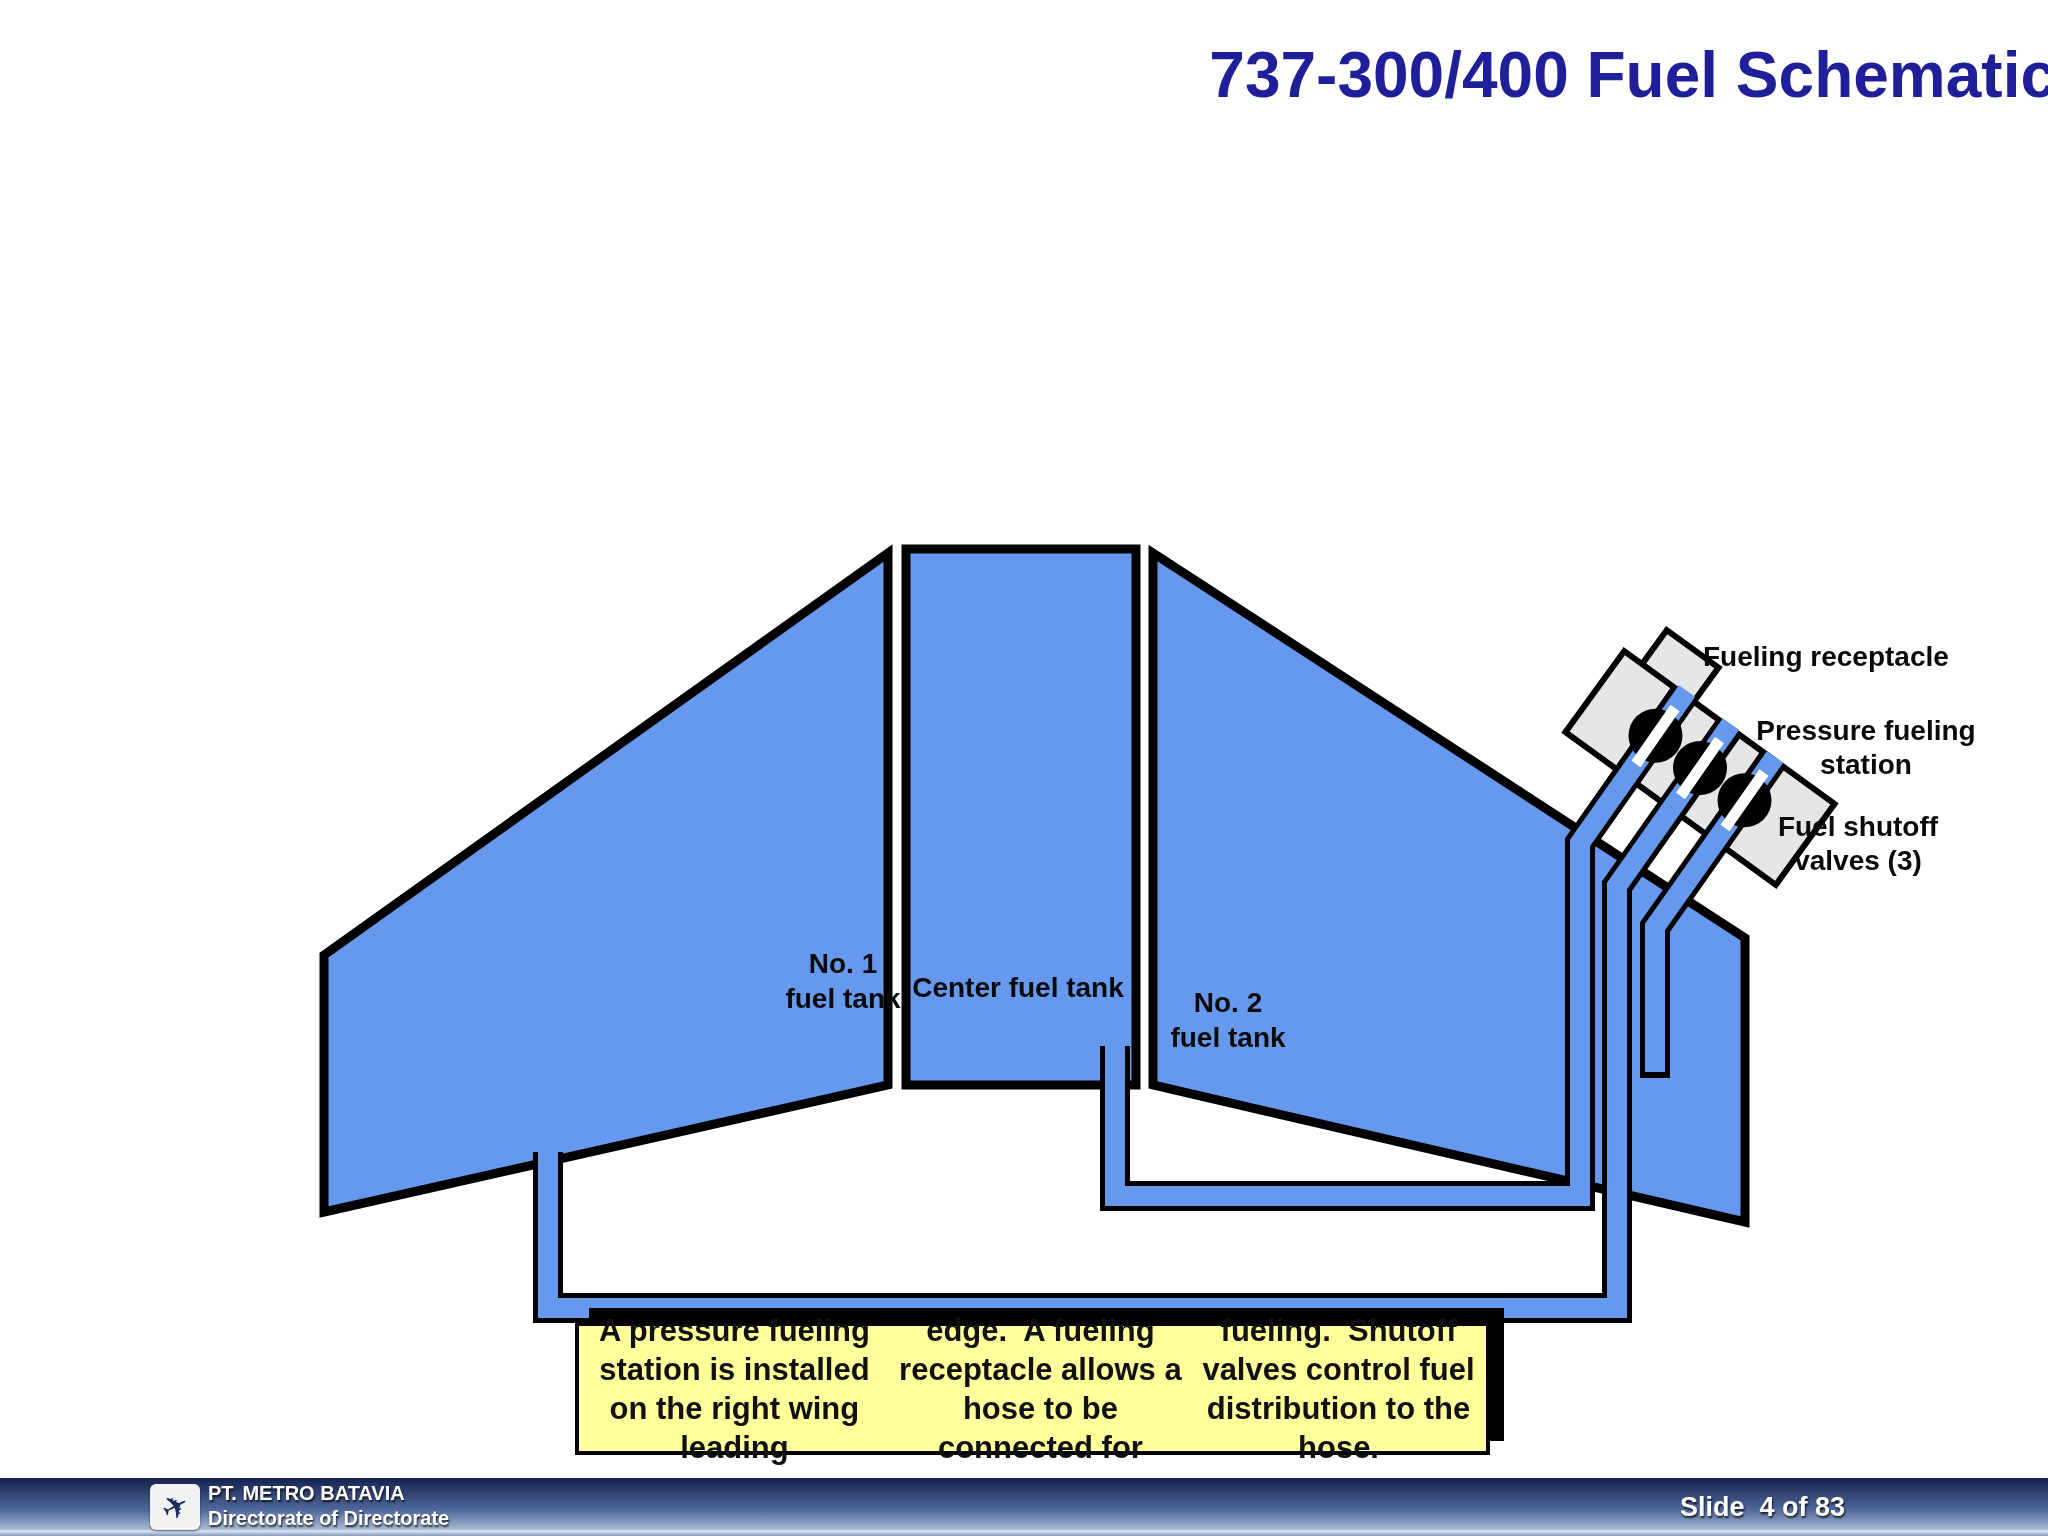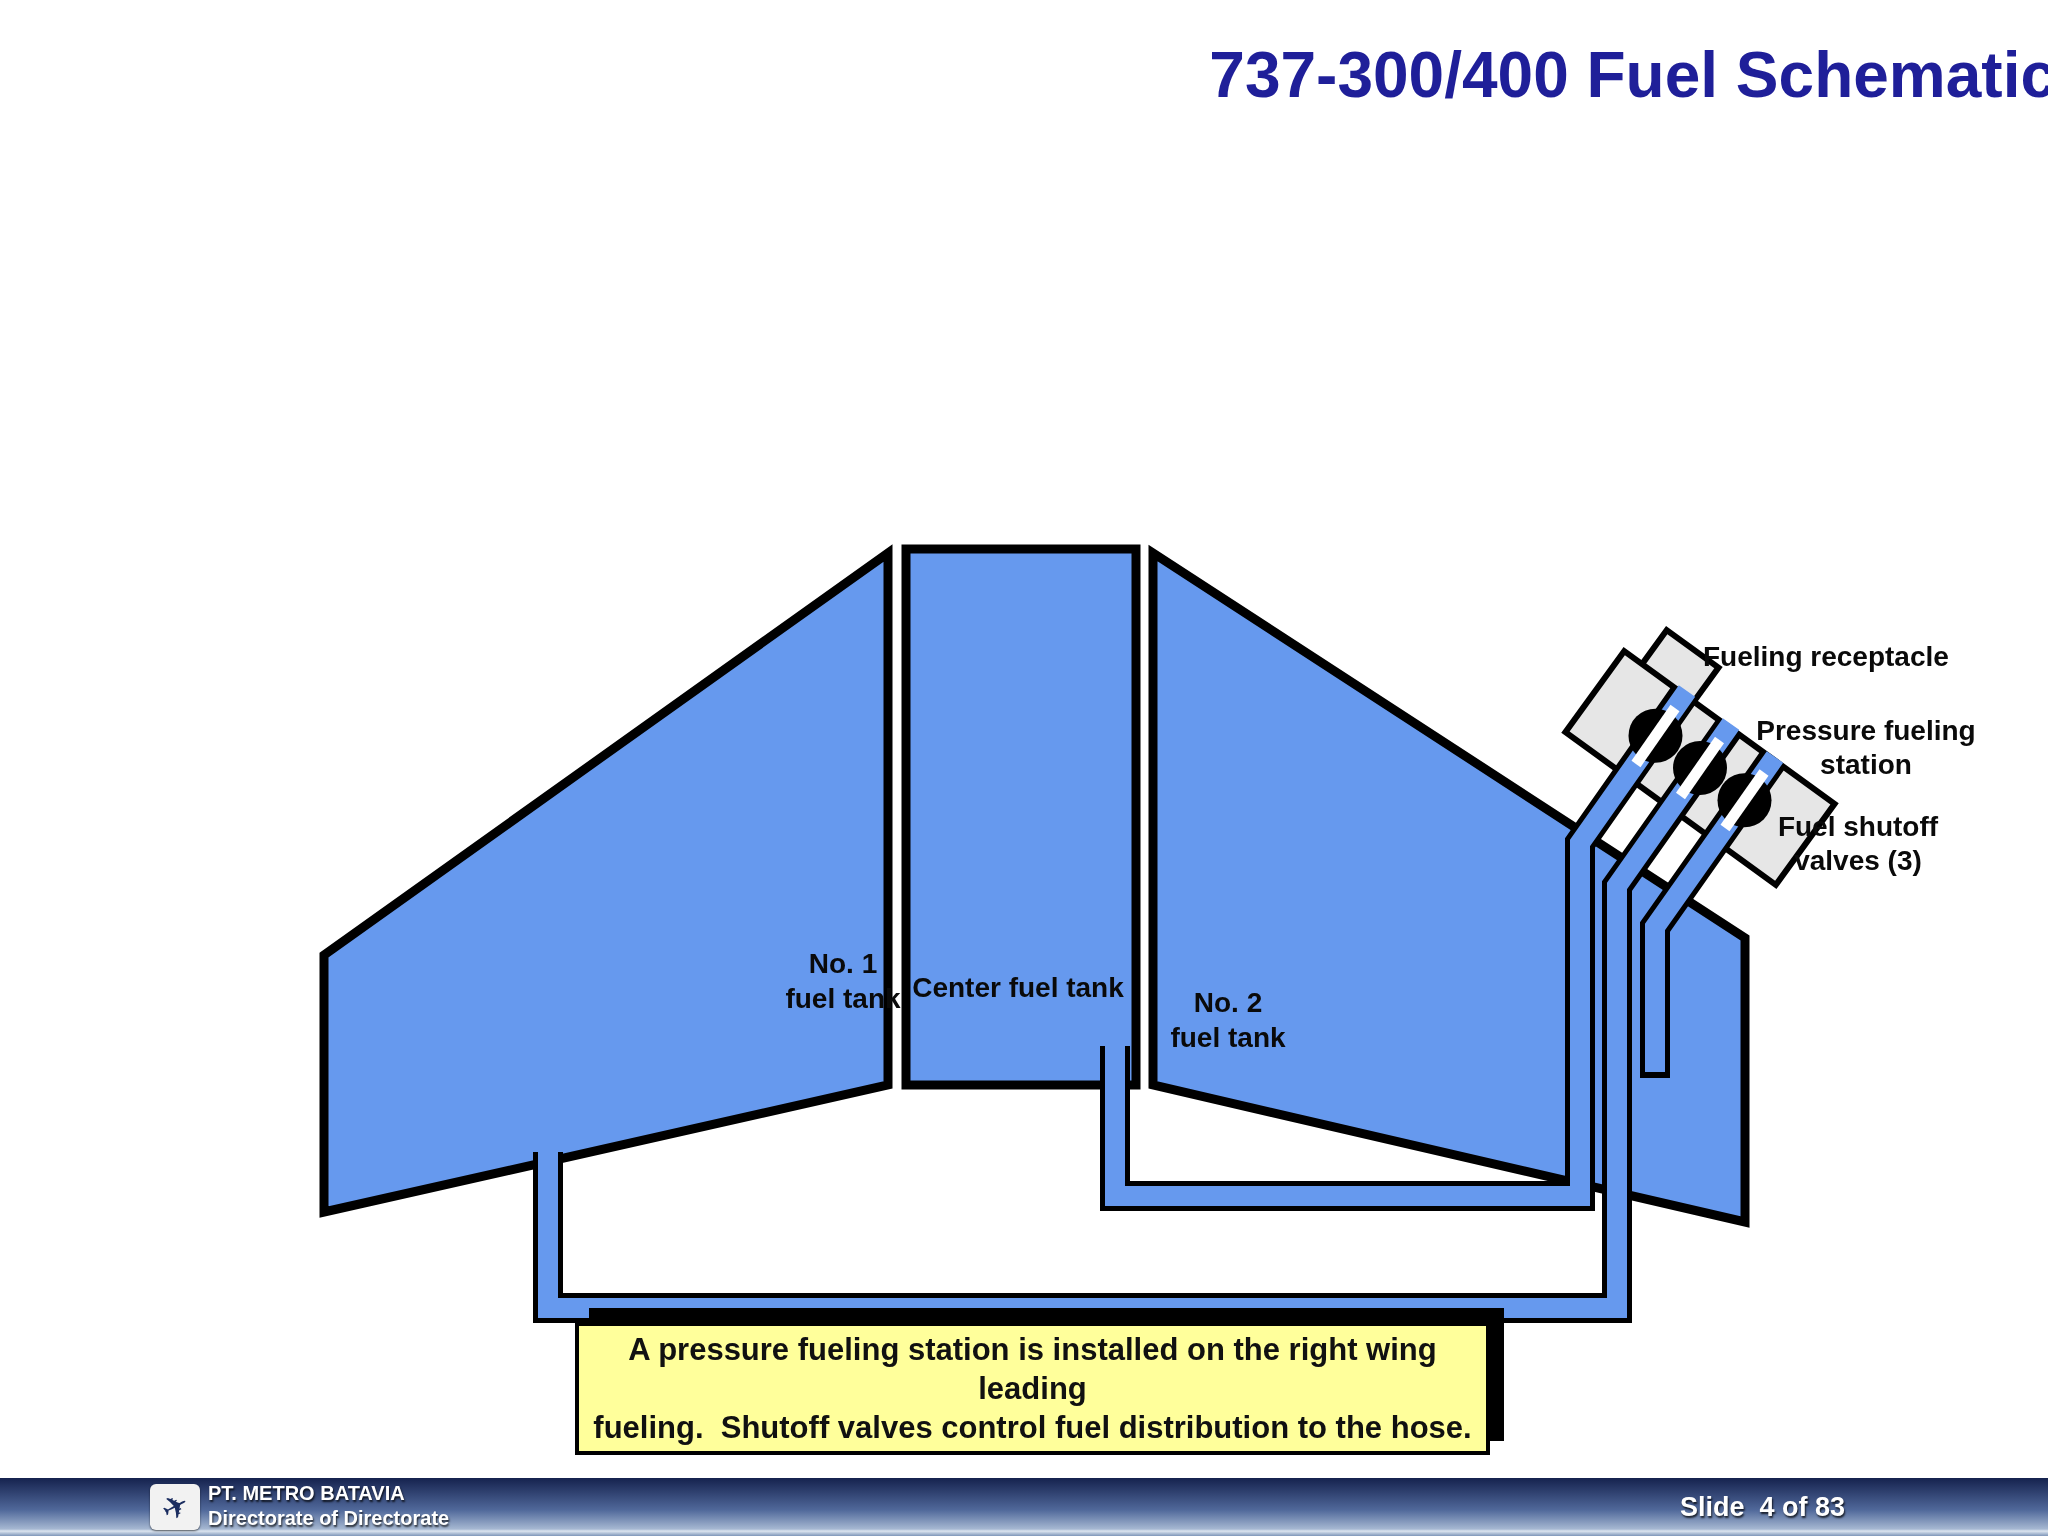--- a/index.html
+++ b/index.html
@@ -19,21 +19,21 @@
   .pipe-inner{fill:none;stroke:var(--accent-blue);stroke-width:20;stroke-linejoin:miter;stroke-linecap:butt;}
   .valve{fill:#000;}
   .valve-stripe{stroke:#fff;stroke-width:11;stroke-linecap:butt;}
   .dlabel{font-size:28px;font-weight:bold;fill:#0a0a0a;}
   .caption-shadow{
     position:absolute;left:589px;top:1308px;width:915px;height:133px;background:#000;
   }
   .caption-box{
     position:absolute;left:575px;top:1322px;width:915px;height:133px;
     background:var(--caption-bg);border:4px solid #000;box-sizing:border-box;
-    display:flex;flex-direction:column;justify-content:center;align-items:center;
+    display:flex;flex-direction:row;justify-content:center;align-items:center;
     font-size:31px;font-weight:bold;color:#111;line-height:39px;text-align:center;
   }
   .caption-box div{white-space:pre-wrap;}
   .footer{
     position:absolute;left:0;bottom:0;width:100%;height:58px;
     background:linear-gradient(180deg,var(--footer-dark) 0%,var(--footer-mid) 55%,var(--footer-light) 88%,var(--footer-line) 91.5%,var(--footer-bottom) 100%);
     display:flex;align-items:center;
   }
   .footer-logo{
     position:absolute;left:150px;top:6px;width:50px;height:46px;background:#f2f2f2;
@@ -104,20 +104,21 @@
     <text class="dlabel" x="1866" y="740" text-anchor="middle">Pressure fueling</text>
     <text class="dlabel" x="1866" y="774" text-anchor="middle">station</text>
 
     <text class="dlabel" x="1858" y="836" text-anchor="middle">Fuel shutoff</text>
     <text class="dlabel" x="1858" y="870" text-anchor="middle">valves (3)</text>
   </svg>
 
   <div class="caption-shadow"></div>
   <div class="caption-box">
     <div>A pressure fueling station is installed on the right wing leading</div>
+    <div>edge.  A fueling receptacle allows a hose to be connected for</div>
     <div>fueling.  Shutoff valves control fuel distribution to the hose.</div>
   </div>
 
   <div class="footer">
     <div class="footer-logo">
       <span class="plane">✈</span>
     </div>
     <div class="footer-org">
       <span>PT. METRO BATAVIA</span>
       <span>Directorate of Directorate</span>

